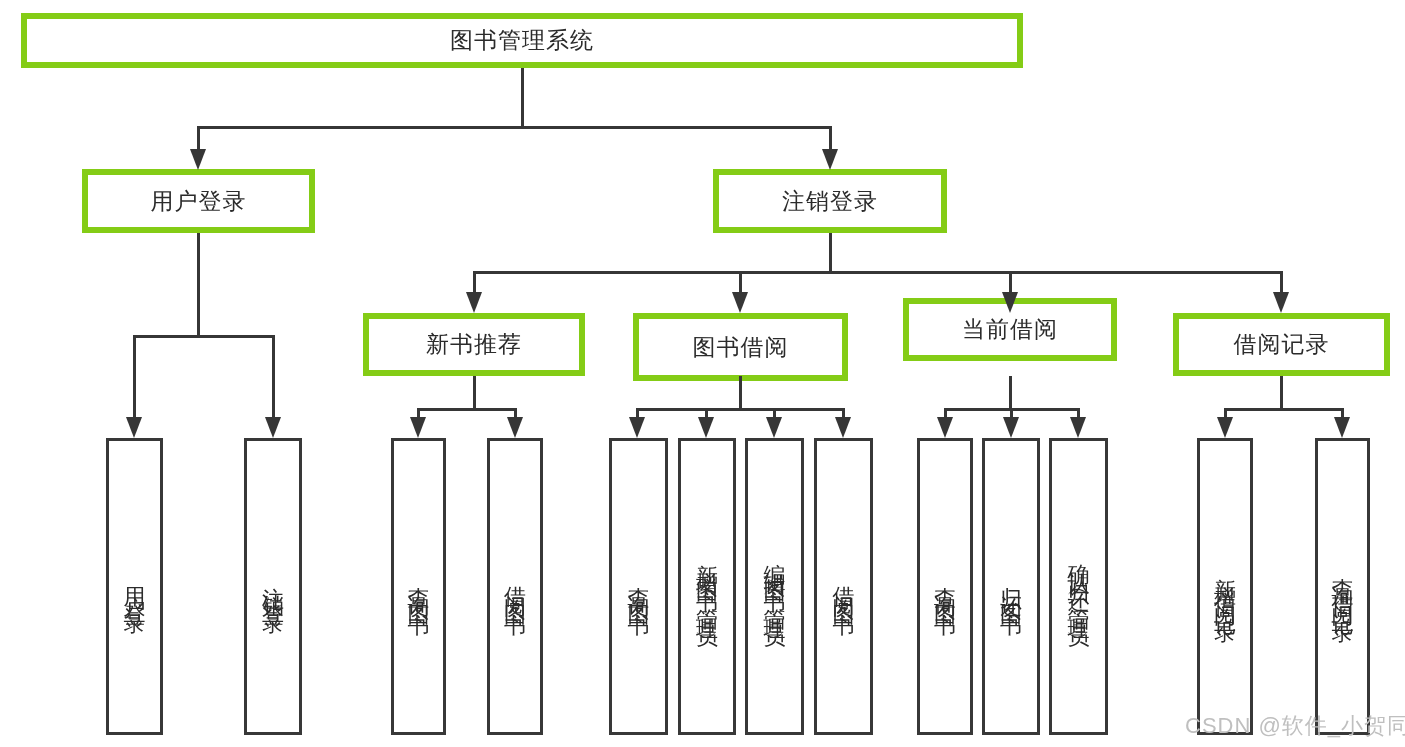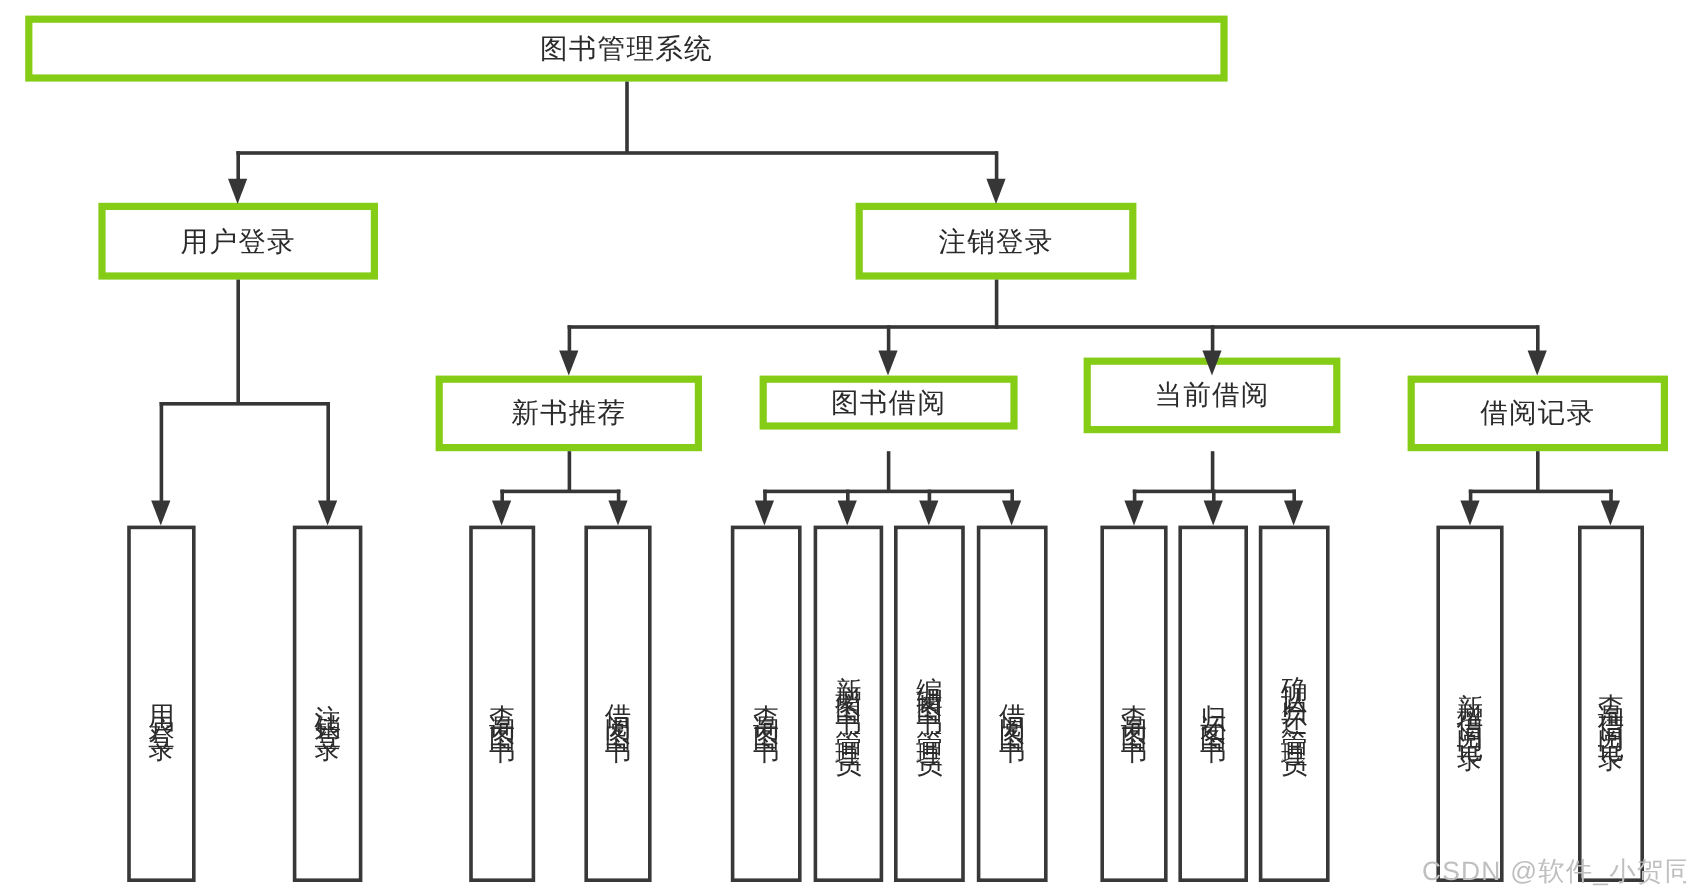--- a/index.html
+++ b/index.html
@@ -65,21 +65,21 @@
 </div>
 
 <div class="node" style="left:713px;top:169px;width:234px;height:64px;">
   <span>注销登录</span>
 </div>
 
 <div class="node" style="left:363px;top:313px;width:222px;height:63px;">
   <span>新书推荐</span>
 </div>
 
-<div class="node" style="left:633px;top:313px;width:215px;height:45px;">
+<div class="node" style="left:633px;top:313px;width:215px;height:68px;">
   <span>图书借阅</span>
 </div>
 
 <div class="node" style="left:903px;top:298px;width:214px;height:63px;">
   <span>当前借阅</span>
 </div>
 
 <div class="node" style="left:1173px;top:313px;width:217px;height:63px;">
   <span>借阅记录</span>
 </div>

